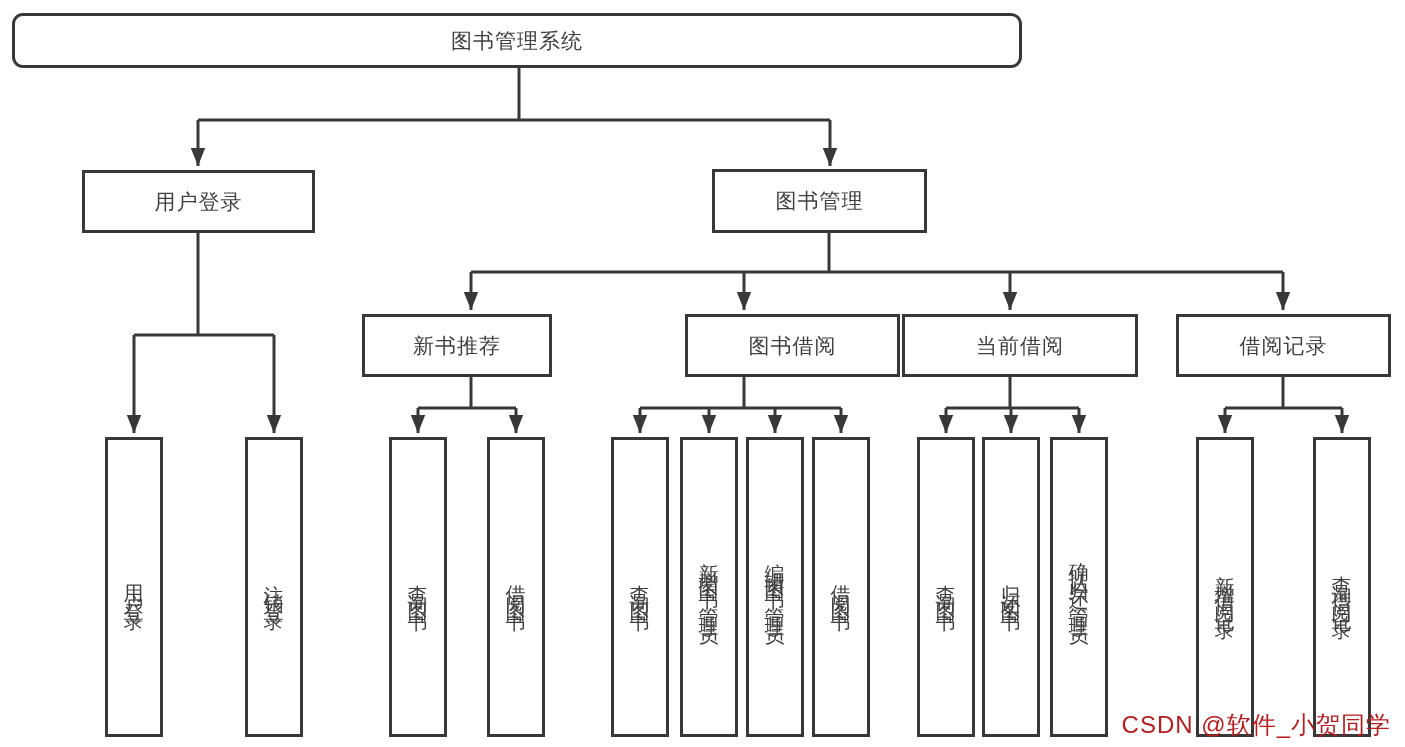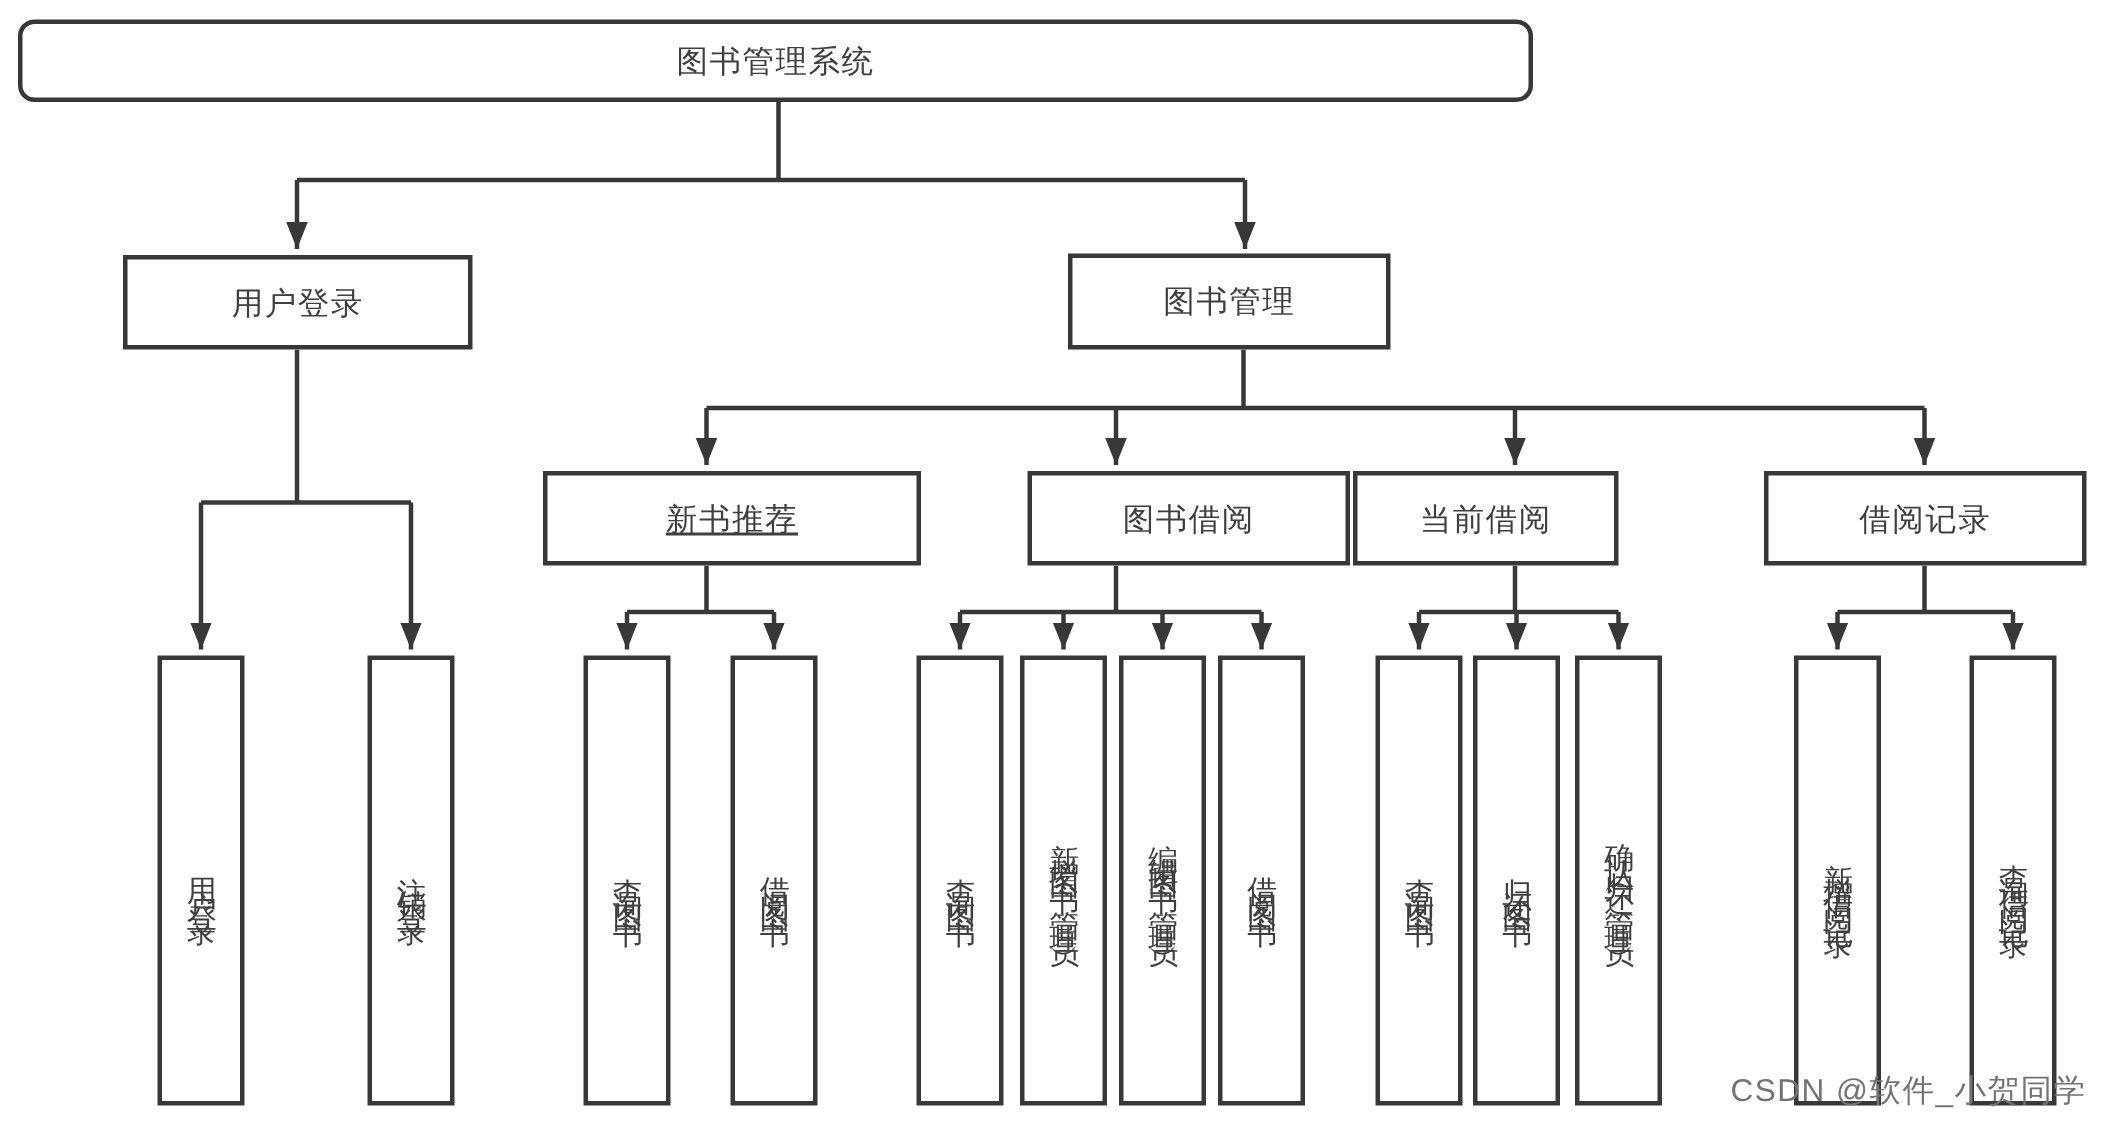--- a/index.html
+++ b/index.html
@@ -46,22 +46,22 @@
     writing-mode: vertical-rl;
     font-size: 20px;
     letter-spacing: 9px;
     line-height: 1;
     max-height: 286px;
   }
   .watermark {
     position: absolute;
     right: 14px;
     bottom: 6px;
-    font-size: 21px;
-    color: #737373;
+    font-size: 24px;
+    color: #b91c1c;
     letter-spacing: 1px;
     z-index: 3;
     white-space: nowrap;
   }
 </style>
 </head>
 <body>
 
 <div class="canvas">
 
@@ -119,27 +119,27 @@
     <span>图书管理系统</span>
   </div>
 
   <div class="node h" style="left:82px; top:170px; width:233px; height:63px;">
     <span>用户登录</span>
   </div>
   <div class="node h" style="left:712px; top:169px; width:215px; height:64px;">
     <span>图书管理</span>
   </div>
 
-  <div class="node h" style="left:362px; top:314px; width:252px; height:63px;text-decoration:underline;">
+  <div class="node h" style="left:362px; top:314px; width:190px; height:63px;">
     <span>新书推荐</span>
   </div>
   <div class="node h" style="left:637px; top:314px; width:215px; height:63px;margin-left:48px;">
     <span>图书借阅</span>
   </div>
-  <div class="node h" style="left:902px; top:314px; width:177px; height:63px;">
+  <div class="node h" style="left:902px; top:314px; width:236px; height:63px;">
     <span>当前借阅</span>
   </div>
   <div class="node h" style="left:1176px; top:314px; width:215px; height:63px;">
     <span>借阅记录</span>
   </div>
 
   <div class="node leaf" style="left:105px;">
     <span class="vtext">用户登录</span>
   </div>
   <div class="node leaf" style="left:245px;">

